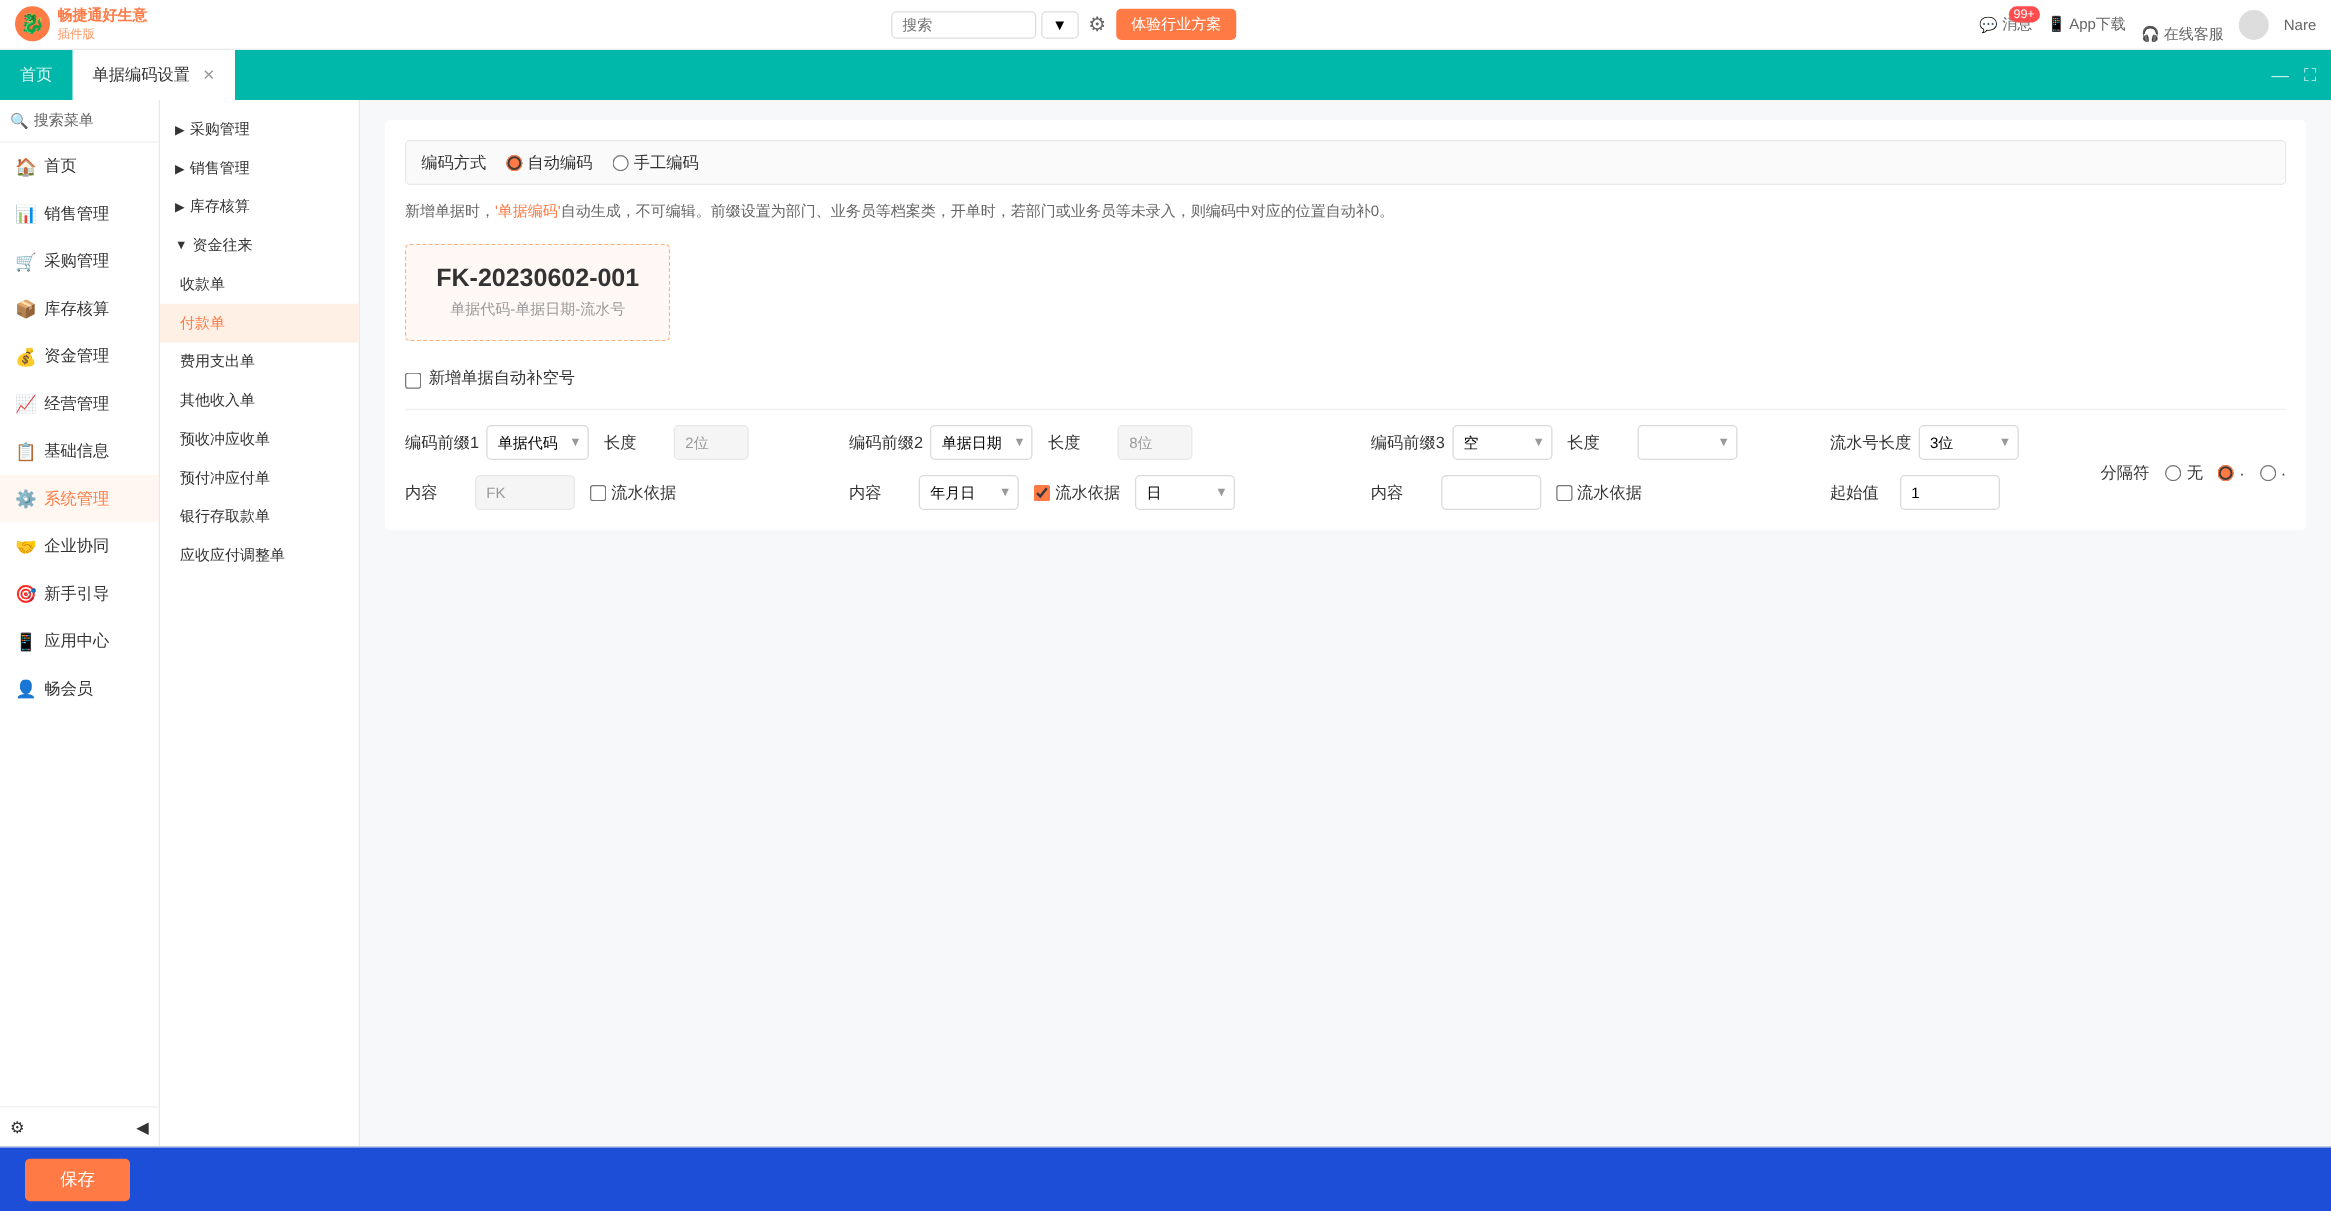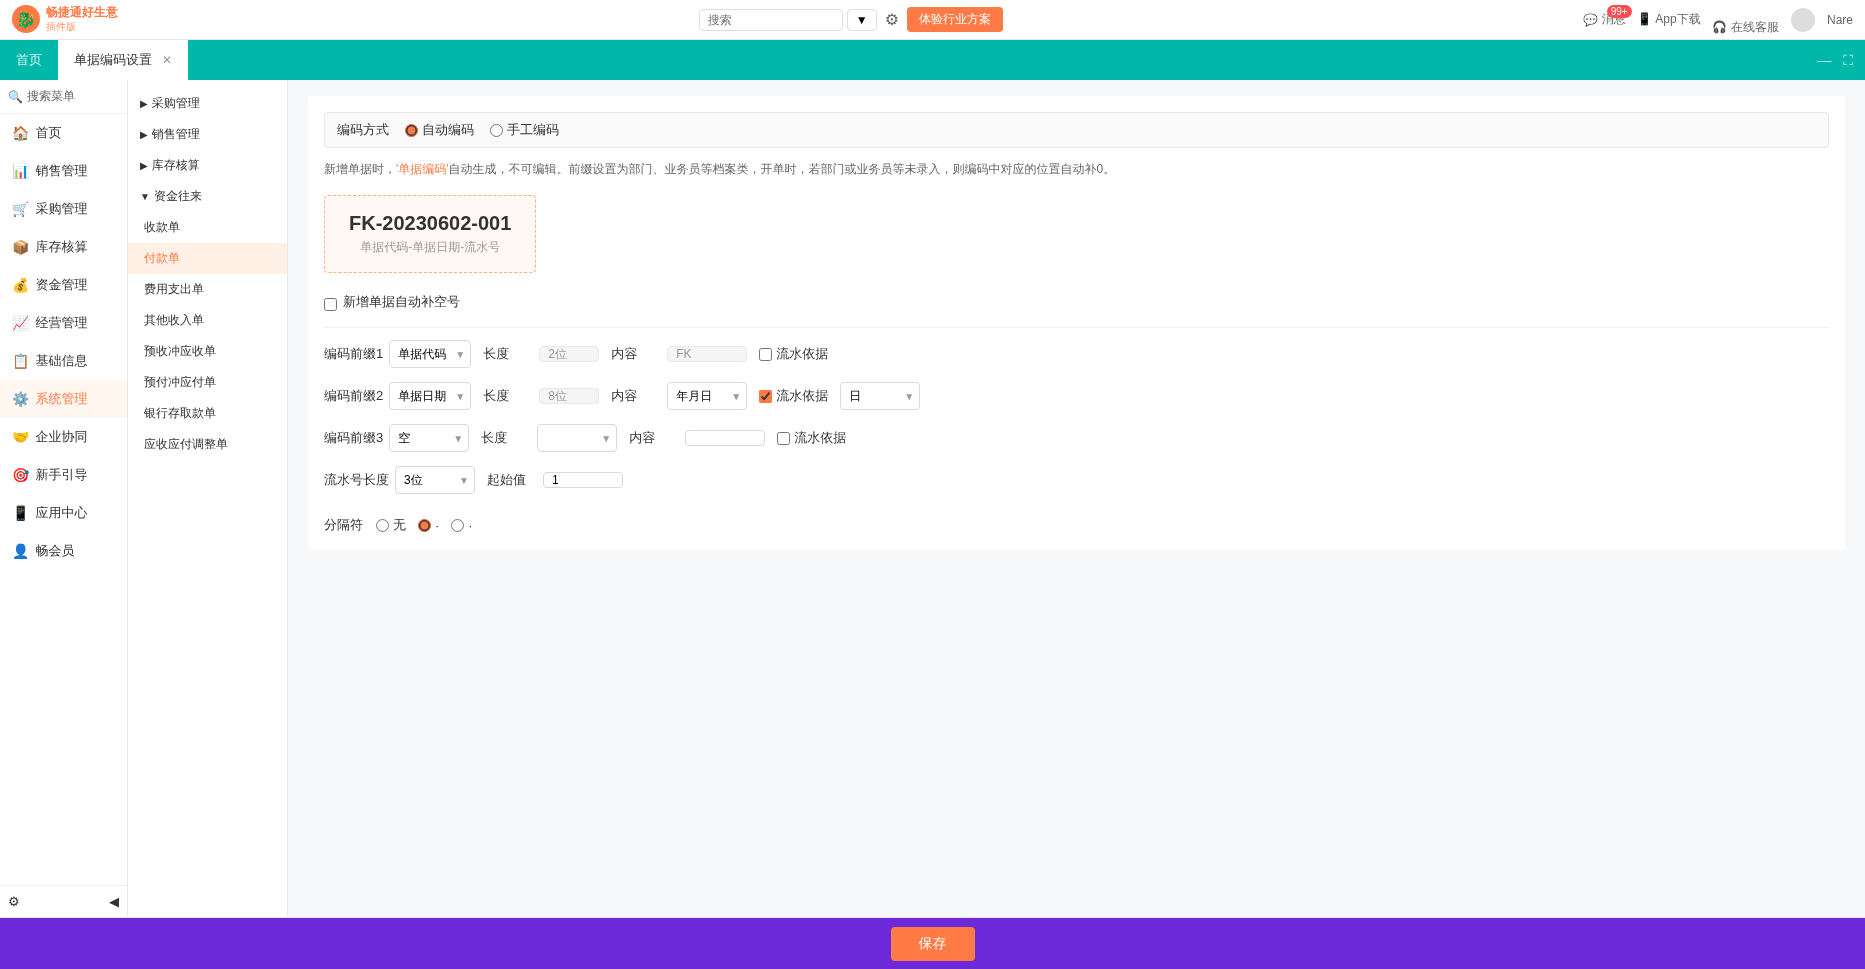--- a/index.html
+++ b/index.html
@@ -7,21 +7,21 @@
 
     
     .top-header { height: 40px; background: #fff; display: flex; align-items: center; justify-content: space-between; padding: 0 12px; border-bottom: 1px solid #e8e8e8; flex-shrink: 0; }
     .top-header-left { display: flex; align-items: center; gap: 8px; }
     .logo-area { display: flex; align-items: center; gap: 6px; }
     .logo-icon { width: 28px; height: 28px; background: #ff7a45; border-radius: 50%; display: flex; align-items: center; justify-content: center; color: white; font-size: 16px; }
     .logo-text { font-size: 12px; color: #ff7a45; font-weight: bold; line-height: 1.2; }
     .logo-sub { font-size: 10px; color: #ff9966; }
     .top-header-center { display: flex; align-items: center; gap: 8px; }
     .header-search-area { display: flex; align-items: center; gap: 4px; }
-    .header-input { border: 1px solid #ddd; border-radius: 4px; padding: 3px 8px; font-size: 12px; width: 144px; }
+    .header-input { border: 1px solid #ddd; border-radius: 4px; padding: 3px 8px; font-size: 12px; width: 116px; }
     .header-dropdown-btn { border: 1px solid #ddd; border-radius: 4px; padding: 3px 8px; font-size: 12px; background: white; cursor: pointer; }
     .gear-btn { border: none; background: none; cursor: pointer; color: #666; font-size: 16px; }
     .trial-btn { background: #ff7a45; color: white; border: none; border-radius: 4px; padding: 4px 12px; font-size: 12px; cursor: pointer; }
     .top-header-right { display: flex; align-items: center; gap: 12px; color: #666; font-size: 12px; }
     .msg-badge { position: relative; display: inline-flex; align-items: center; gap: 3px; cursor: pointer; }
     .badge { background: #ff4d4f; color: white; font-size: 10px; border-radius: 8px; padding: 1px 4px; position: absolute; top: -6px; right: -6px; }
     .user-avatar { width: 24px; height: 24px; background: #ddd; border-radius: 50%; }
 
     
     .main-layout { display: flex; flex: 1; overflow: hidden; }
@@ -74,48 +74,48 @@
     .code-preview { border: 1px dashed #ffb07a; background: #fff8f4; border-radius: 4px; padding: 16px 24px; display: inline-block; margin-bottom: 20px; text-align: center; }
     .code-example { font-size: 20px; font-weight: 600; color: #333; }
     .code-desc { font-size: 12px; color: #999; margin-top: 4px; }
 
     
     .checkbox-row { display: flex; align-items: flex-end; gap: 6px; margin-bottom: 16px; }
     .checkbox-row input[type="checkbox"] { accent-color: #ff7a45; }
     .checkbox-label { font-size: 13px; color: #333; }
 
     
-    .form-rows { display: flex; flex-direction: column; gap: 14px; }
+    .form-rows { display: flex; flex-direction: row; gap: 14px; }
     .form-row { display: flex; align-items: center; gap: 12px; flex-wrap: wrap; }
     .form-field { display: flex; align-items: center; gap: 6px; }
     .field-label { font-size: 13px; color: #333; white-space: nowrap; min-width: 50px; }
     .field-label-wide { font-size: 13px; color: #333; white-space: nowrap; min-width: 60px; }
     
     .select-wrap { position: relative; display: inline-flex; align-items: center; }
     .form-select { border: 1px solid #d9d9d9; border-radius: 4px; padding: 4px 24px 4px 8px; font-size: 12px; background: white; appearance: none; cursor: pointer; min-width: 80px; height: 28px; }
     .select-arrow { position: absolute; right: 6px; pointer-events: none; font-size: 10px; color: #999; }
     
-    .form-input { border: 1px solid #d9d9d9; border-radius: 4px; padding: 4px 8px; font-size: 12px; height: 16px; min-width: 60px; }
+    .form-input { border: 1px solid #d9d9d9; border-radius: 4px; padding: 4px 8px; font-size: 12px; height: 28px; min-width: 60px; }
     .form-input-sm { width: 50px; }
     .form-input-md { width: 80px; }
     .form-input-disabled { background: #f5f5f5; color: #999; border: 1px solid #e8e8e8; }
 
     
     .watermark-check { display: flex; align-items: center; gap: 4px; font-size: 13px; color: #333; }
     .watermark-check input[type="checkbox"] { accent-color: #ff7a45; }
 
     
     .separator-row { display: flex; align-items: center; gap: 12px; margin-top: 8px; }
     .sep-label { font-size: 13px; color: #333; min-width: 40px; }
     .sep-radio-group { display: flex; align-items: center; gap: 12px; }
     .sep-radio { display: flex; align-items: center; gap: 4px; font-size: 13px; cursor: pointer; }
     .sep-radio input[type="radio"] { accent-color: #ff7a45; }
 
     
-    .bottom-bar { height: 52px; background: #6d28d9; border-top: 1px solid #e8e8e8; display: flex; align-items: center; justify-content: center; padding: 0 20px; flex-shrink: 0; }
+    .bottom-bar { height: 52px; background: #1d4ed8; border-top: 1px solid #e8e8e8; display: flex; align-items: center; justify-content: flex-start; padding: 0 20px; flex-shrink: 0; }
     .save-btn { background: #ff7a45; color: white; border: none; border-radius: 4px; padding: 8px 28px; font-size: 14px; cursor: pointer; }
 
     
     .h-divider { border: none; border-top: 1px solid #f0f0f0; margin: 12px 0; }
   </style>
 </head>
 <body>
 
 <div class="top-header">
   <div class="top-header-left">

